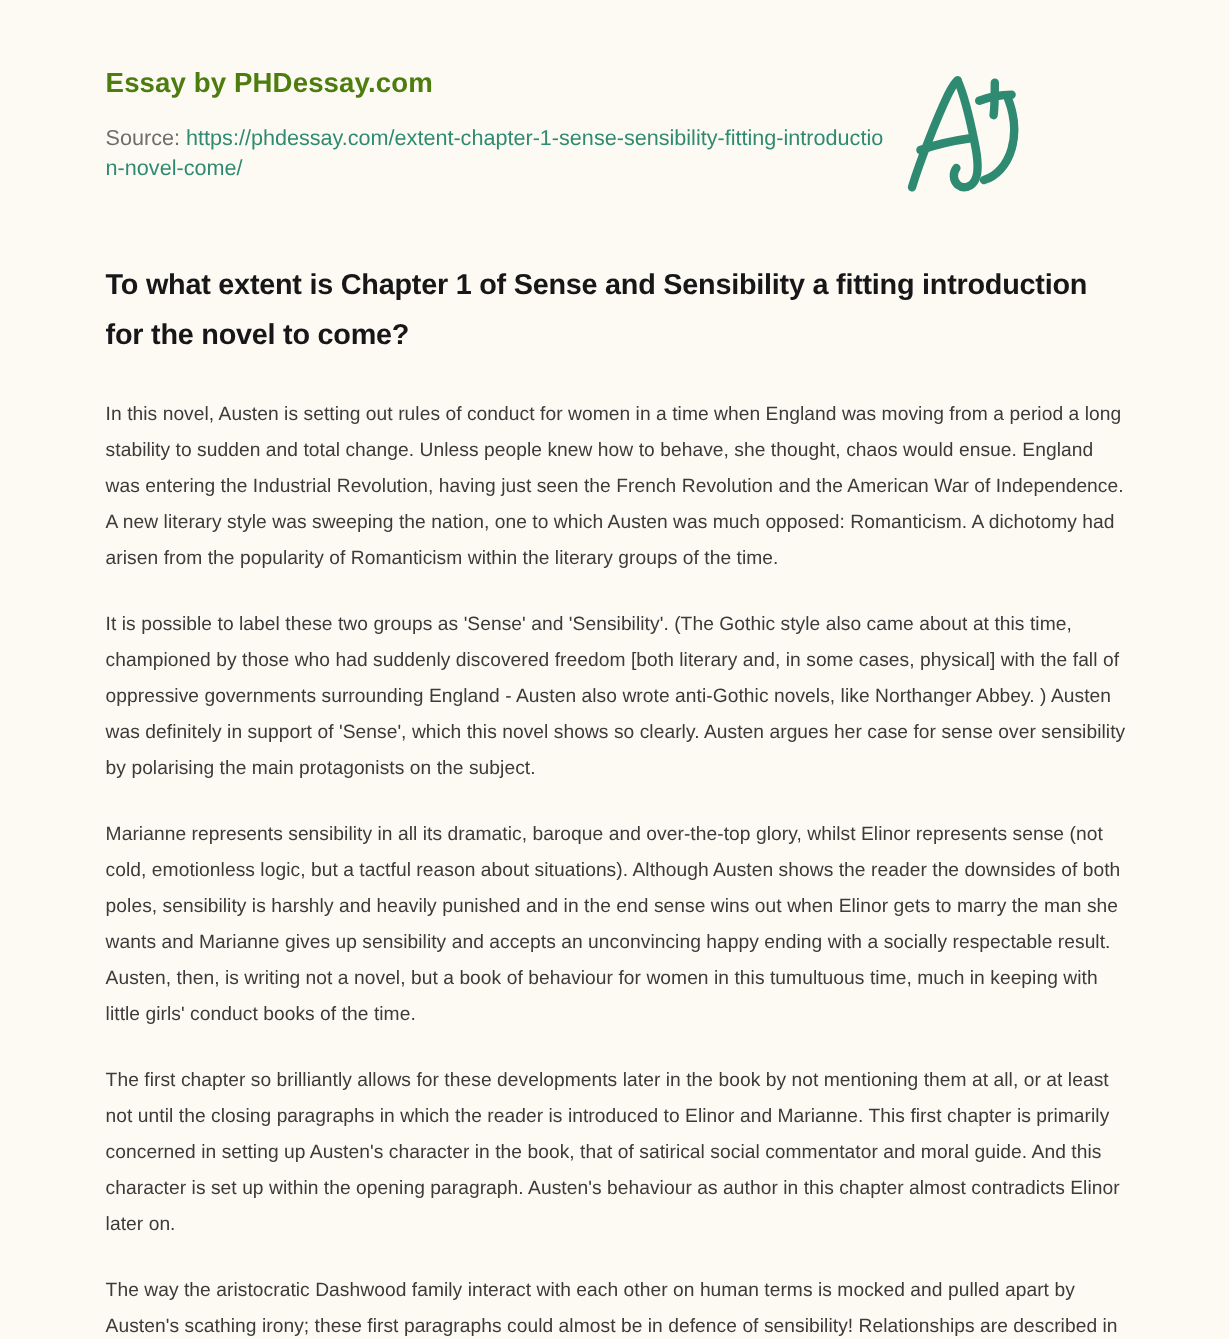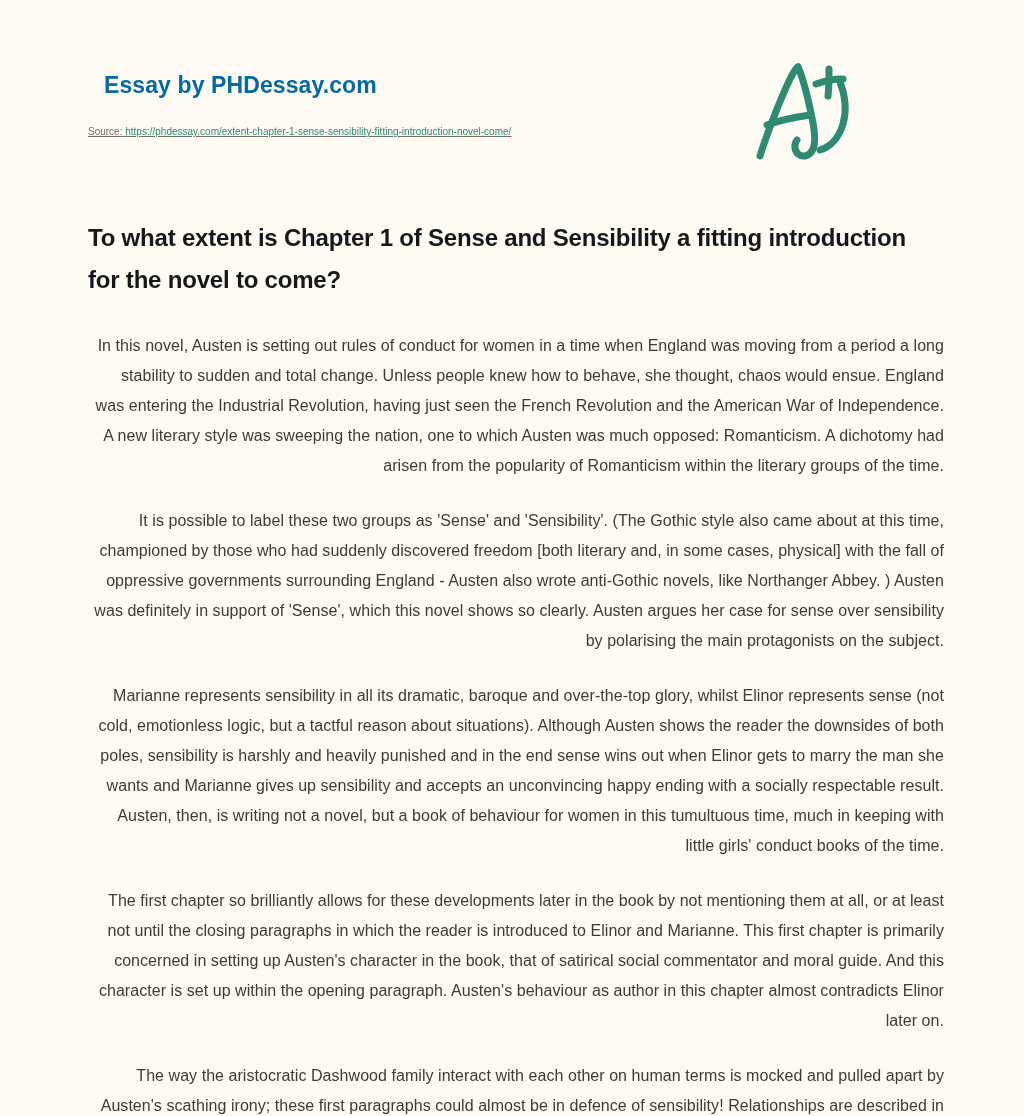--- a/index.html
+++ b/index.html
@@ -29,35 +29,34 @@
   .header {
     position: relative;
     padding-top: 58px;
     height: 122px;
     box-sizing: border-box;
   }
 
   .brand {
     font-size: 23px;
     font-weight: bold;
-    color: #0369a1;
+    color: #4d7c0f;
     letter-spacing: 0.1px;
     line-height: 1;
-    margin: 16px;
+    margin: 0;
     padding-left: 8px;
   }
 
   .source-line {
     padding-left: 8px;
     margin-top: 22px;
-    font-size: 10px;
+    font-size: 18px;
     line-height: 25px;
     max-width: 650px;
     color: #6f6d6a;
-    text-decoration: underline;
   }
   .source-label {
     color: #6f6d6a;
   }
   .source-url {
     color: #2e8b72;
     word-break: break-all;
     text-decoration: none;
   }
 
@@ -89,21 +88,20 @@
     padding-left: 8px;
     padding-top: 30px;
     max-width: 862px;
   }
   .article p {
     margin: 0 0 25px 0;
     font-size: 16px;
     line-height: 30px;
     color: #3c3b39;
     letter-spacing: 0.05px;
-    text-align: right;
   }
   .article p:last-child { margin-bottom: 0; }
 </style>
 </head>
 <body>
 
 <div class="page">
 
   <div class="header">
 

